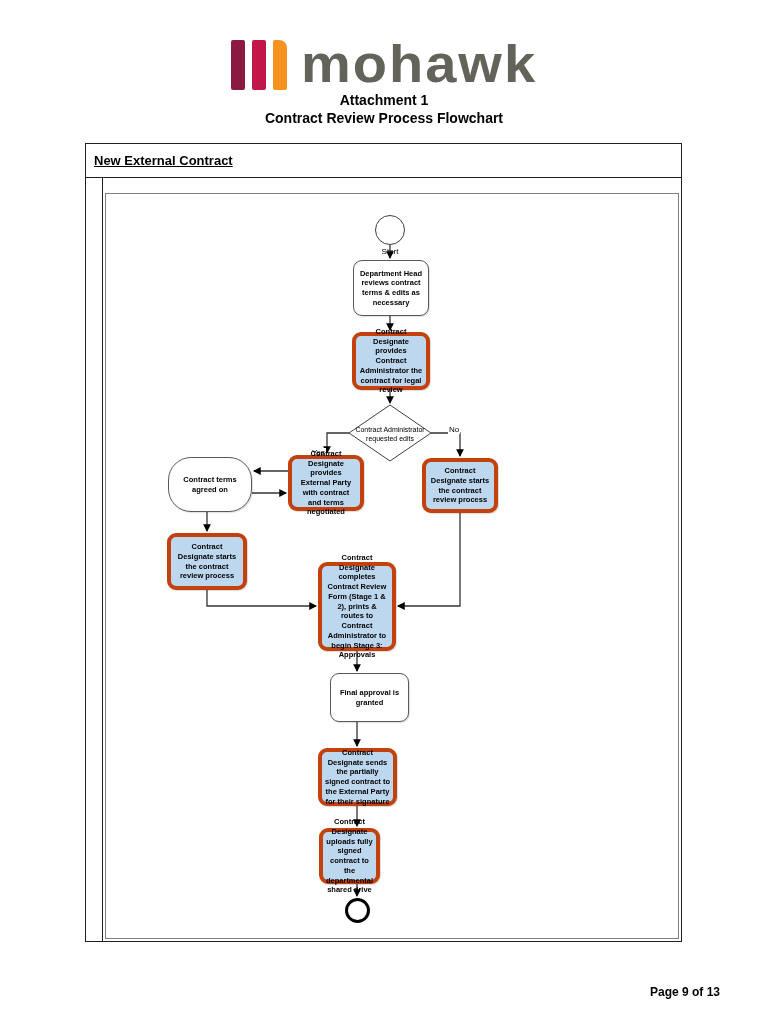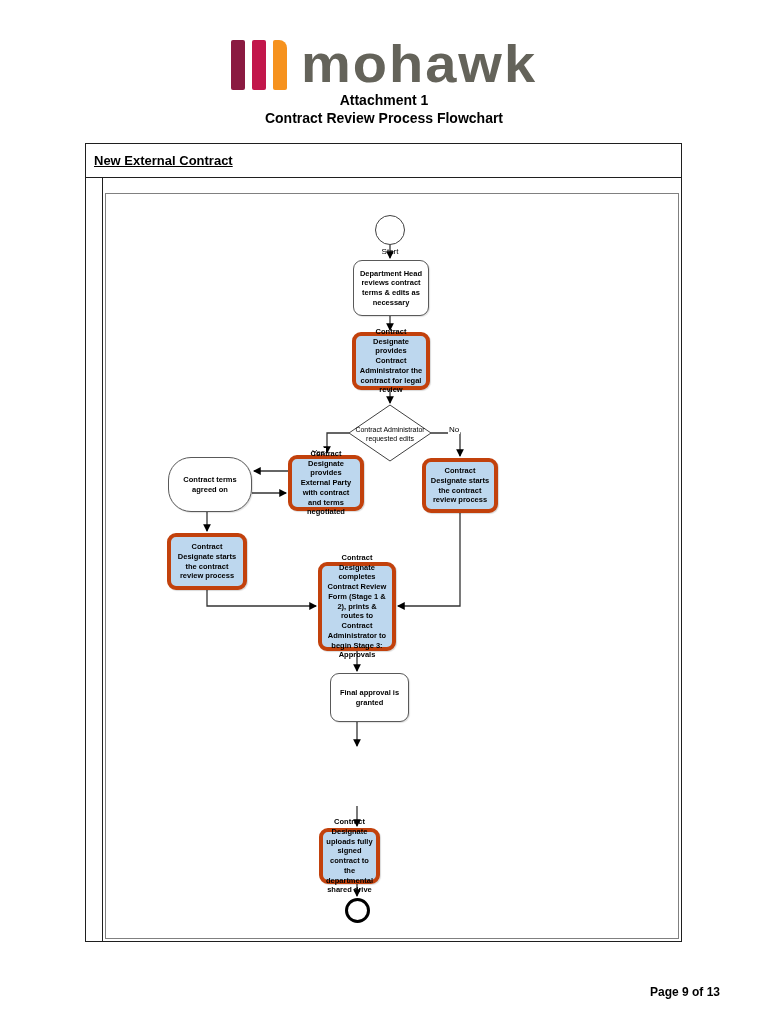--- a/index.html
+++ b/index.html
@@ -124,19 +124,20 @@
   <div class="node white-node rounded" style="left:168px; top:457px; width:84px; height:55px;border-radius:23px;">Contract terms agreed on</div>
 
   <div class="node blue-node rounded" style="left:422px; top:458px; width:76px; height:55px;">Contract Designate starts the contract review process</div>
 
   <div class="node blue-node rounded" style="left:167px; top:533px; width:80px; height:57px;">Contract Designate starts the contract review process</div>
 
   <div class="node blue-node rounded" style="left:318px; top:562px; width:78px; height:89px;">Contract Designate completes Contract Review Form (Stage 1 &amp; 2), prints &amp; routes to Contract Administrator to begin Stage 3: Approvals</div>
 
   <div class="node white-node rounded" style="left:318px; top:673px; width:79px; height:49px;margin-left:12px;">Final approval is granted</div>
 
+  <div class="node blue-node rounded" style="left:318px; top:748px; width:79px; height:58px;">Contract Designate sends the partially signed contract to the External Party for their signature</div>
 
   <div class="node blue-node rounded" style="left:319px; top:828px; width:61px; height:56px;">Contract Designate uploads fully signed contract to the departmental shared drive</div>
 
   <div class="end-circle"></div>
 </div>
 
 <div class="footer">Page 9 of 13</div>
 
 </body></html>

